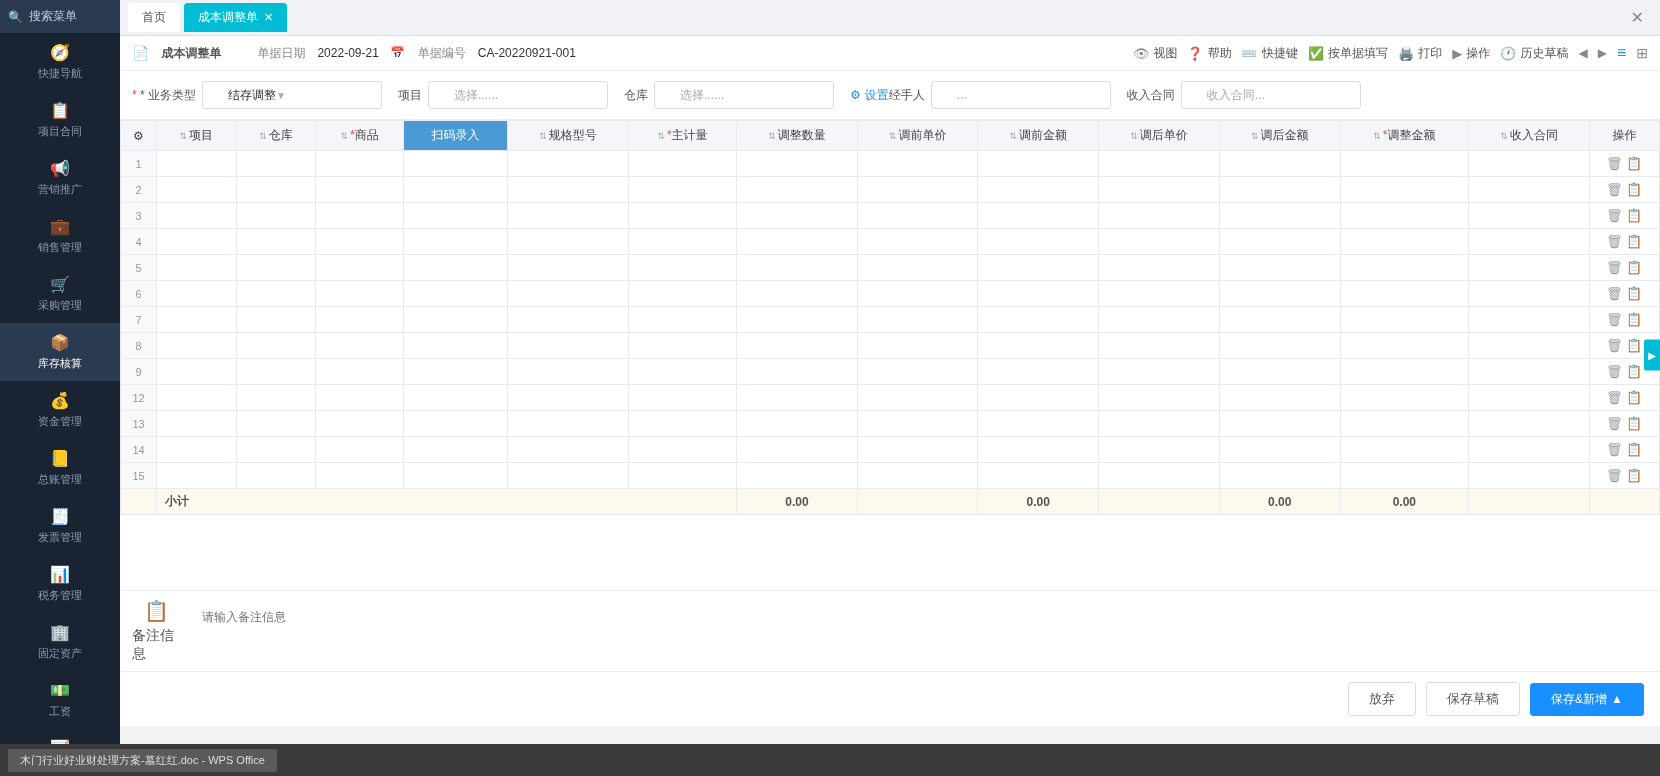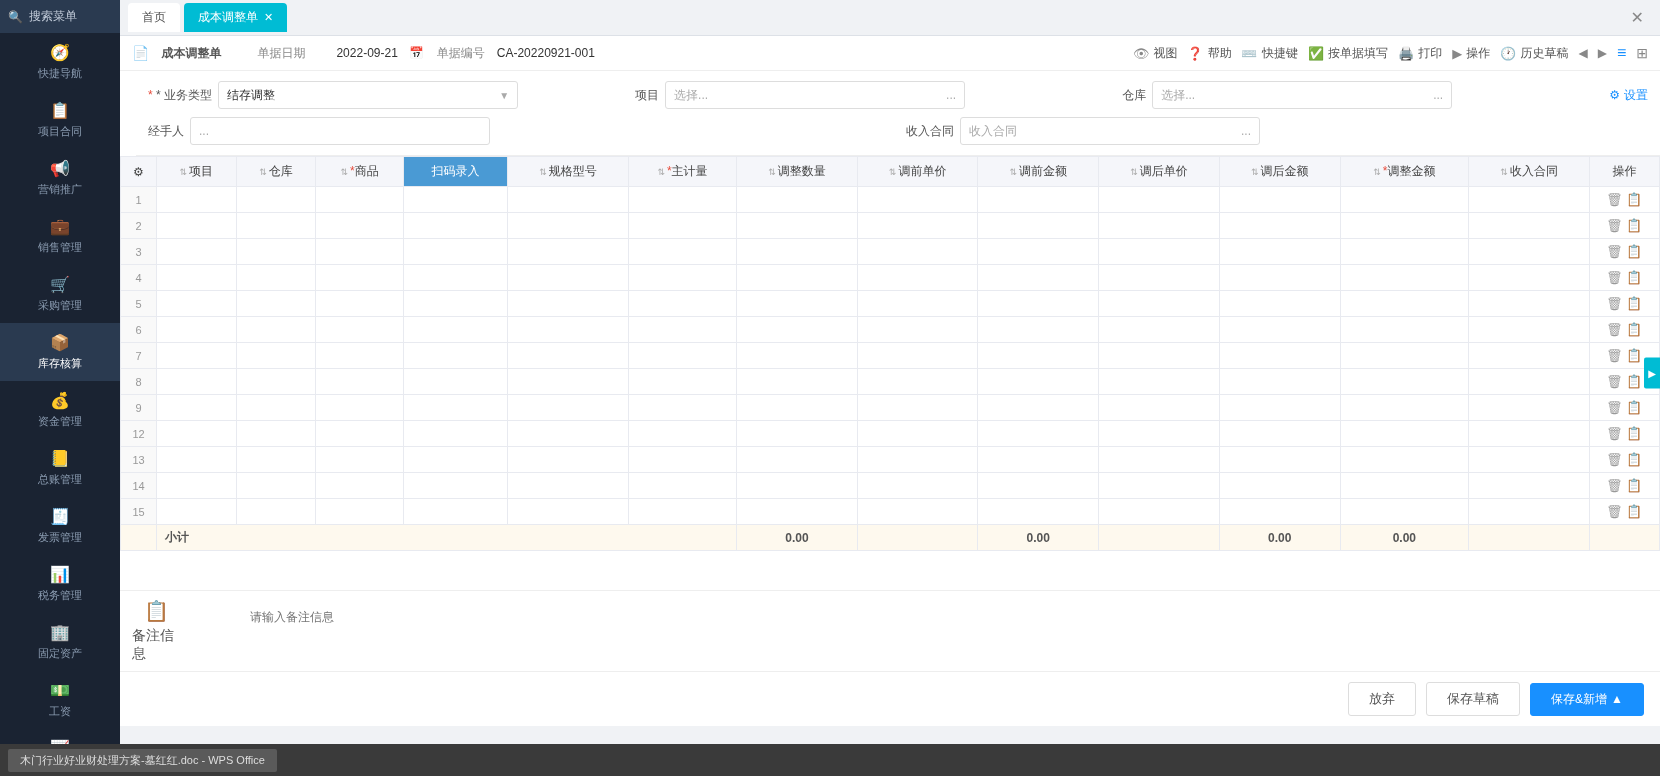--- a/index.html
+++ b/index.html
@@ -106,48 +106,45 @@
     }
     .toolbar-item .icon { color: #888; font-size: 13px; }
     .doc-icon { color: #4a9ad4; font-size: 14px; }
     .toolbar-right { margin-left: auto; display: flex; align-items: center; gap: 10px; }
     .toolbar-right .toolbar-item { color: #555; }
 
     
     .form-fields {
       padding: 10px 12px;
       display: flex;
-      flex-direction: column;
-      gap: 8px;
+      gap: 0;
       border-bottom: 1px solid #eee;
-      margin-left: 16px;
     }
     .form-row {
       display: flex;
       align-items: center;
       gap: 16px;
     }
     .field-group {
       display: flex;
       align-items: center;
       gap: 6px;
       flex: 1;
     }
     .field-label { color: #555; white-space: nowrap; }
     .field-label.required::before { content: '* '; color: #e74c3c; }
     .field-input {
       border: 1px solid #ddd;
       border-radius: 3px;
-      padding: 4px 8px;
+      padding: 4px 25px;
       flex: 1;
       color: #333;
       background: #fff;
       display: flex;
       align-items: center;
-      justify-content: space-between;
       min-width: 180px;
       max-width: 300px;
       height: 28px;
     }
     .field-input .value { color: #333; }
     .field-input .dots { color: #aaa; }
     .field-input .arrow { color: #aaa; font-size: 10px; }
 
     
     .table-area {
@@ -222,21 +219,20 @@
     .notes-label { font-size: 14px; color: #555; font-family: Liberation Mono, monospace; }
     .notes-input {
       flex: 1;
       height: 36px;
       border: none;
       outline: none;
       color: #aaa;
       font-size: 12px;
       padding: 4px 8px;
       background: transparent;
-      margin-left: 48px;
     }
 
     
     .bottom-bar {
       display: flex;
       align-items: center;
       justify-content: flex-end;
       padding: 10px 16px;
       background: #fff;
       border-top: 1px solid #eee;
@@ -377,21 +373,21 @@
     </div>
     <div class="close-win">✕</div>
   </div>
 
   <div class="form-container">
 
     <div class="toolbar">
       <span class="doc-icon">📄</span>
       <span style="color:#555; font-weight:bold;">成本调整单</span>
       <span style="color:#888;margin-left:24px;">单据日期</span>
-      <span style="color:#333;margin-left:19px;">2022-09-21</span>
+      <span style="color:#333;">2022-09-21</span>
       <span style="color:#4a9ad4; cursor:pointer;">📅</span>
       <span style="color:#888;">单据编号</span>
       <span style="color:#333;">CA-20220921-001</span>
       <div class="toolbar-right">
         <div class="toolbar-item">
           <span class="icon">👁</span>
           <span>视图</span>
         </div>
         <div class="toolbar-item">
           <span class="icon">❓</span>

